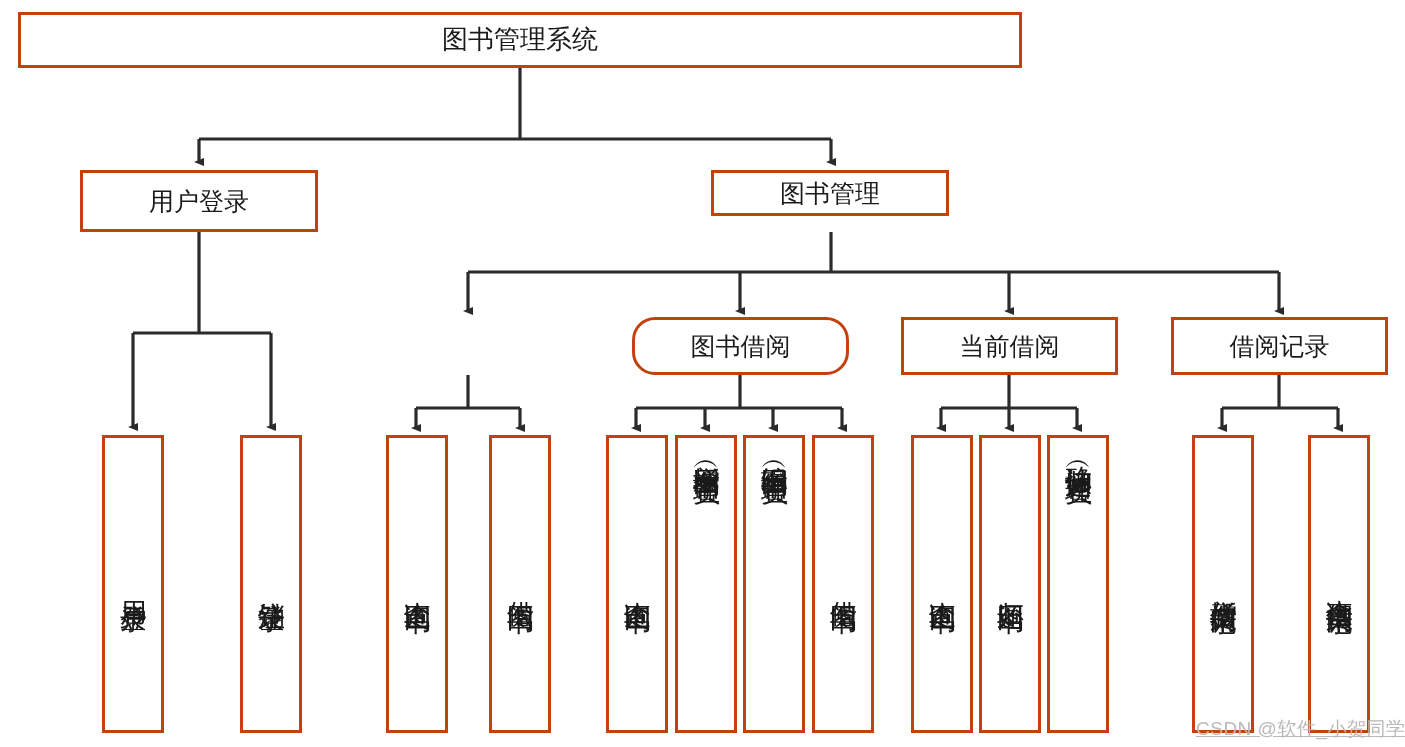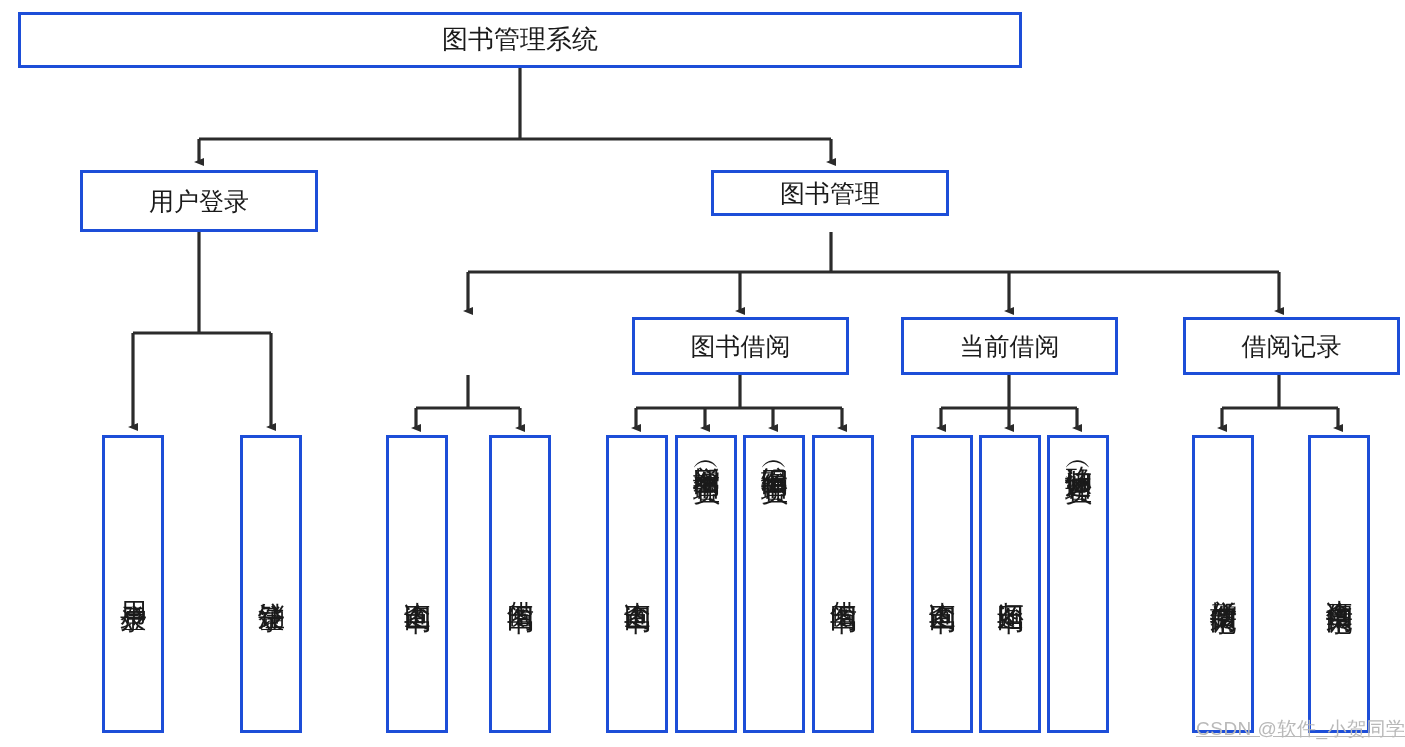--- a/index.html
+++ b/index.html
@@ -21,21 +21,21 @@
     position: absolute;
     left: 0;
     top: 0;
     width: 1405px;
     height: 747px;
     pointer-events: none;
   }
   .node {
     position: absolute;
     box-sizing: border-box;
-    border: 3px solid #1d4ed8;
+    border: 3px solid #c2410c;
     background: #ffffff;
     display: flex;
     align-items: center;
     justify-content: center;
     color: #1a1a1a;
   }
   .node .label {
     display: block;
     text-align: center;
     line-height: 1.12;
@@ -129,27 +129,27 @@
     <span class="label">图书管理系统</span>
   </div>
 
   <div class="node horizontal" style="left:80px; top:170px; width:238px; height:62px;">
     <span class="label">用户登录</span>
   </div>
   <div class="node horizontal" style="left:711px; top:170px; width:238px; height:46px;">
     <span class="label">图书管理</span>
   </div>
 
-  <div class="node horizontal" style="left:632px; top:317px; width:217px; height:58px;">
+  <div class="node horizontal" style="left:632px; top:317px; width:217px; height:58px;border-radius:23px;">
     <span class="label">图书借阅</span>
   </div>
   <div class="node horizontal" style="left:901px; top:317px; width:217px; height:58px;">
     <span class="label">当前借阅</span>
   </div>
-  <div class="node horizontal" style="left:1171px; top:317px; width:217px; height:58px;margin-left:12px;">
+  <div class="node horizontal" style="left:1171px; top:317px; width:217px; height:58px;">
     <span class="label">借阅记录</span>
   </div>
 
   <div class="node vertical centered" style="left:102px; top:435px; width:62px; height:298px;">
     <span class="label">用户登录</span>
   </div>
   <div class="node vertical centered" style="left:240px; top:435px; width:62px; height:298px;">
     <span class="label">注销登录</span>
   </div>
 

